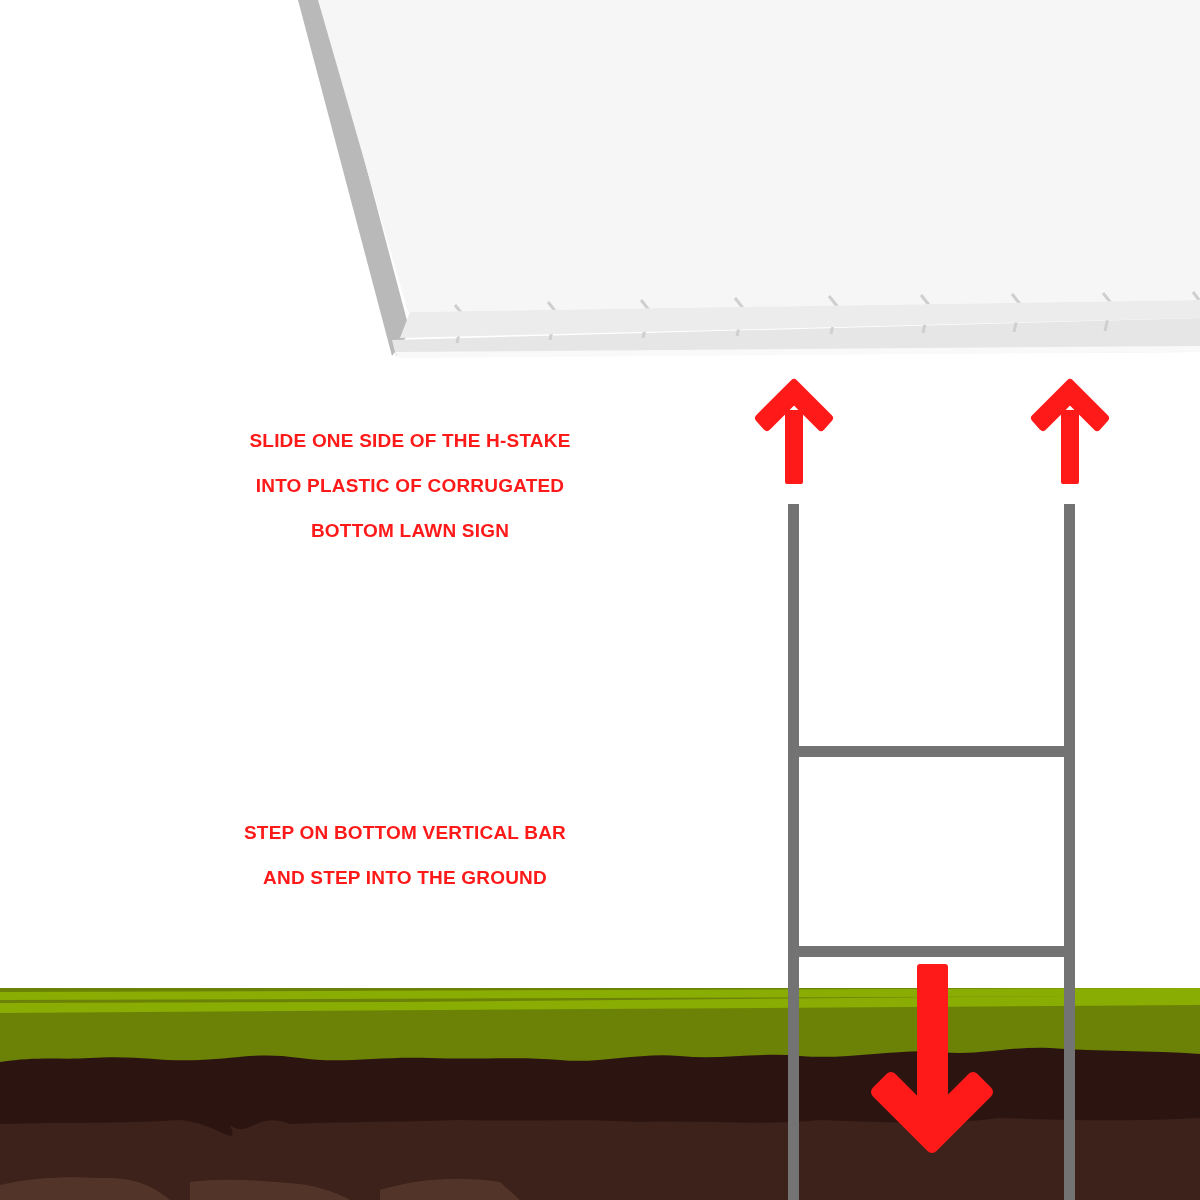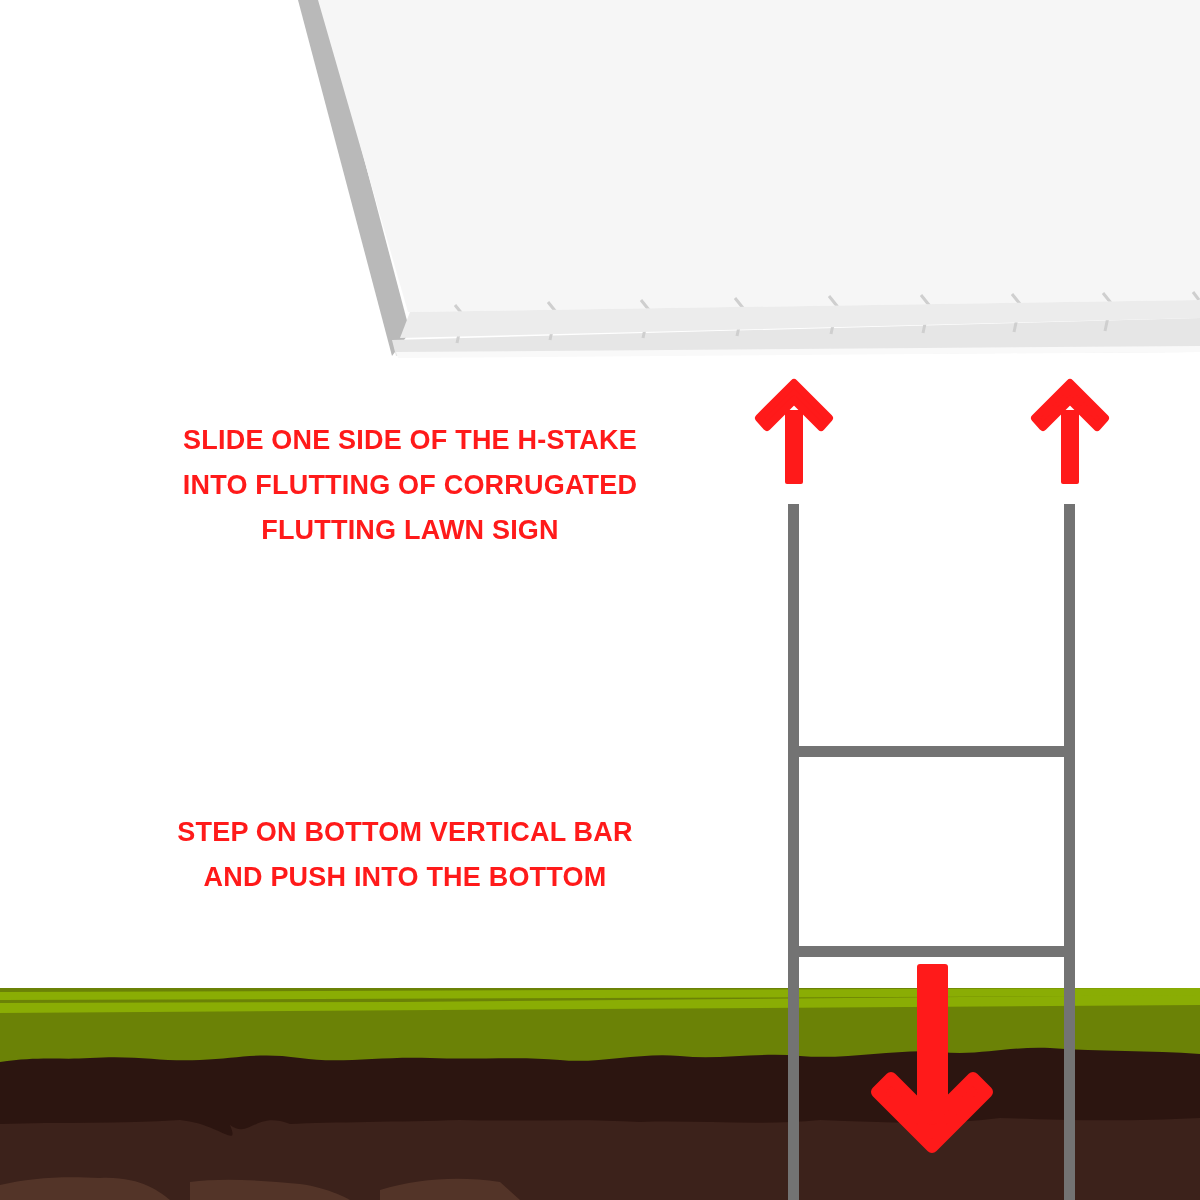--- a/index.html
+++ b/index.html
@@ -7,21 +7,21 @@
       width: 1200px; height: 1200px; position: relative; overflow: hidden;
       background: #ffffff;
       font-family: "Liberation Sans", "DejaVu Sans", sans-serif;
     }
     .layer { position: absolute; left: 0; top: 0; }
     .caption {
       position: absolute;
       color: #ff1a1a;
       font-weight: bold;
       text-align: center;
-      font-size: 27px;
+      font-size: 19px;
       line-height: 45px;
       letter-spacing: 0.2px;
       white-space: nowrap;
     }
     .caption .line { display: block; }
     #caption-top { left: 120px; top: 418px; width: 580px; }
     #caption-bottom { left: 110px; top: 810px; width: 590px; }
   </style>
 </head>
 <body>
@@ -82,20 +82,20 @@
     <path d="M1070,383 L1105,418 L1097,427 L1070,400 L1043,427 L1035,418 Z" stroke="#ff1a1a" stroke-width="8" stroke-linejoin="round"></path>
   </g>
   <g fill="#ff1a1a">
     <rect x="917" y="964" width="31" height="150" rx="3"></rect>
     <path d="M932,1147 L987,1092 L973,1078 L932,1119 L891,1078 L877,1092 Z" stroke="#ff1a1a" stroke-width="12" stroke-linejoin="round"></path>
   </g>
 </svg>
 
 <div id="caption-top" class="caption">
   <span class="line">SLIDE ONE SIDE OF THE H-STAKE</span>
-  <span class="line">INTO FLUTTING OF CORRUGATED</span>
-  <span class="line">FLUTTING LAWN SIGN</span>
+  <span class="line">INTO PLASTIC OF CORRUGATED</span>
+  <span class="line">BOTTOM LAWN SIGN</span>
 </div>
 
 <div id="caption-bottom" class="caption">
   <span class="line">STEP ON BOTTOM VERTICAL BAR</span>
-  <span class="line">AND PUSH INTO THE BOTTOM</span>
+  <span class="line">AND STEP INTO THE GROUND</span>
 </div>
 
 </body></html>

